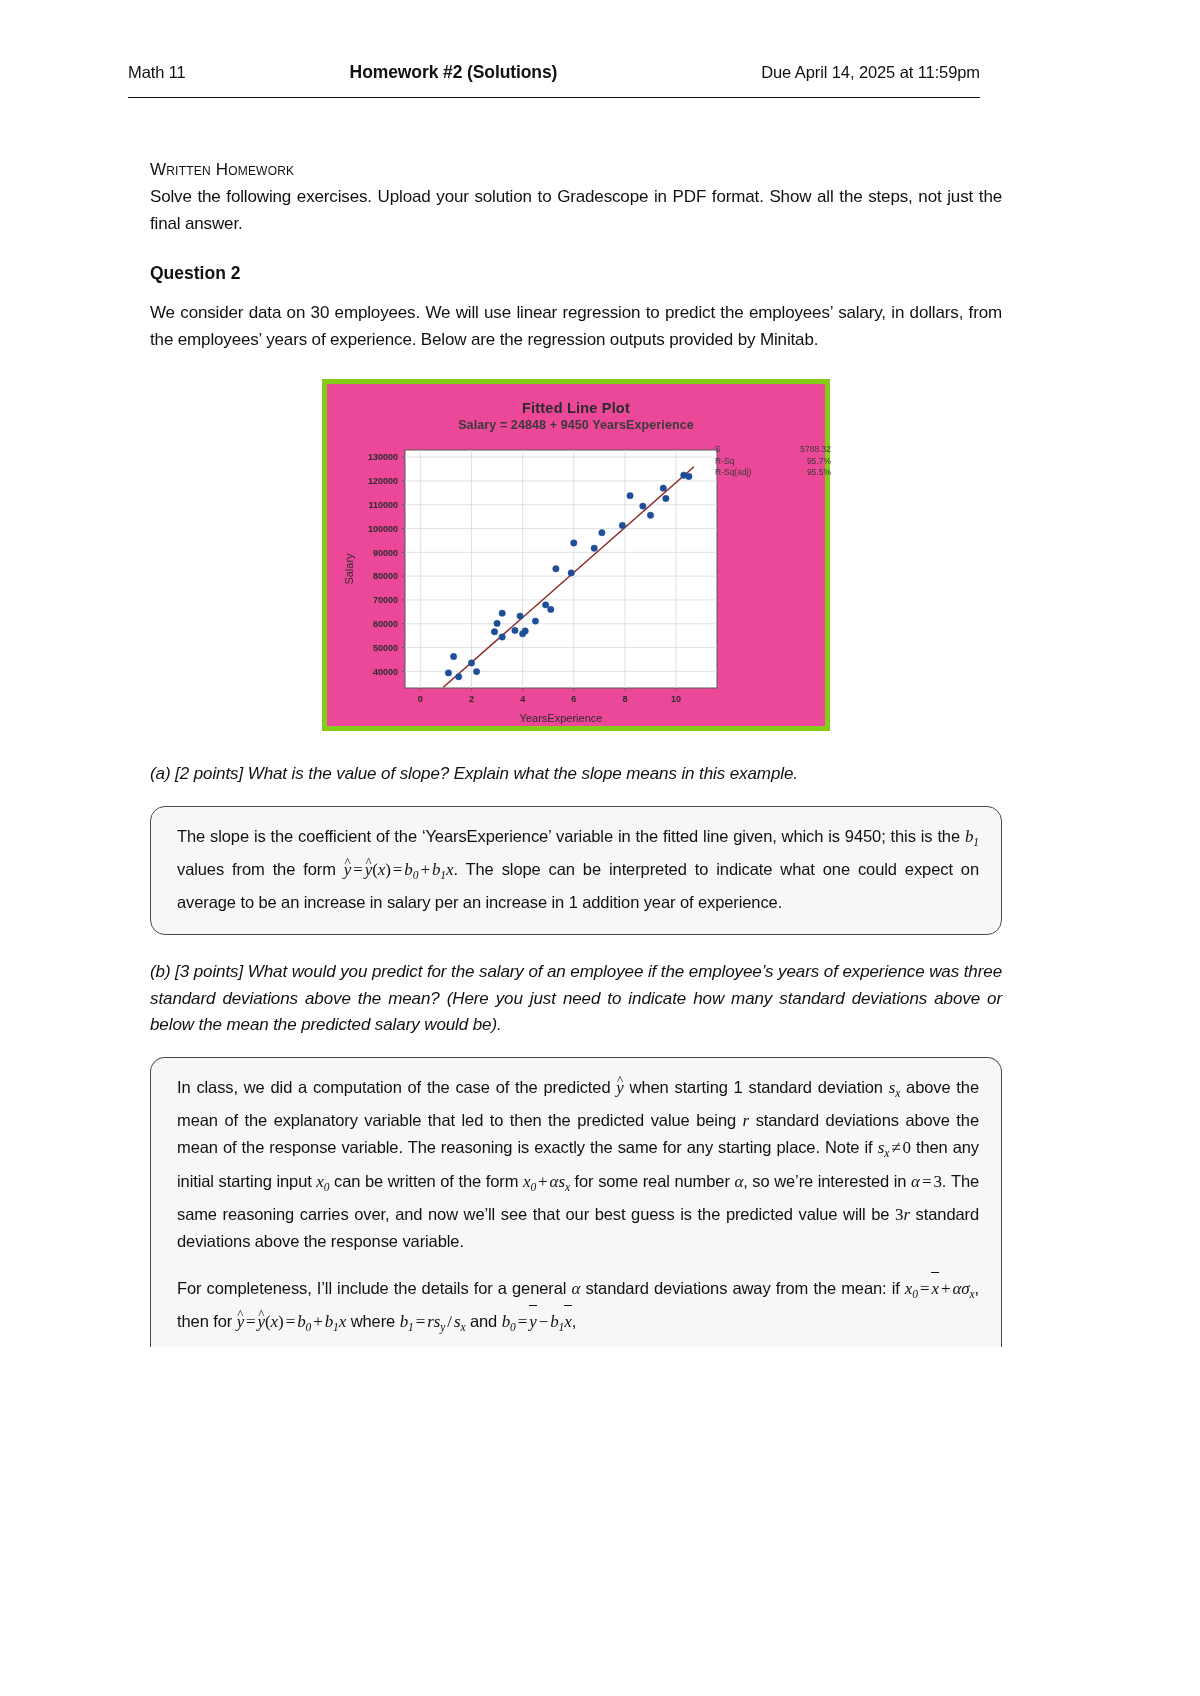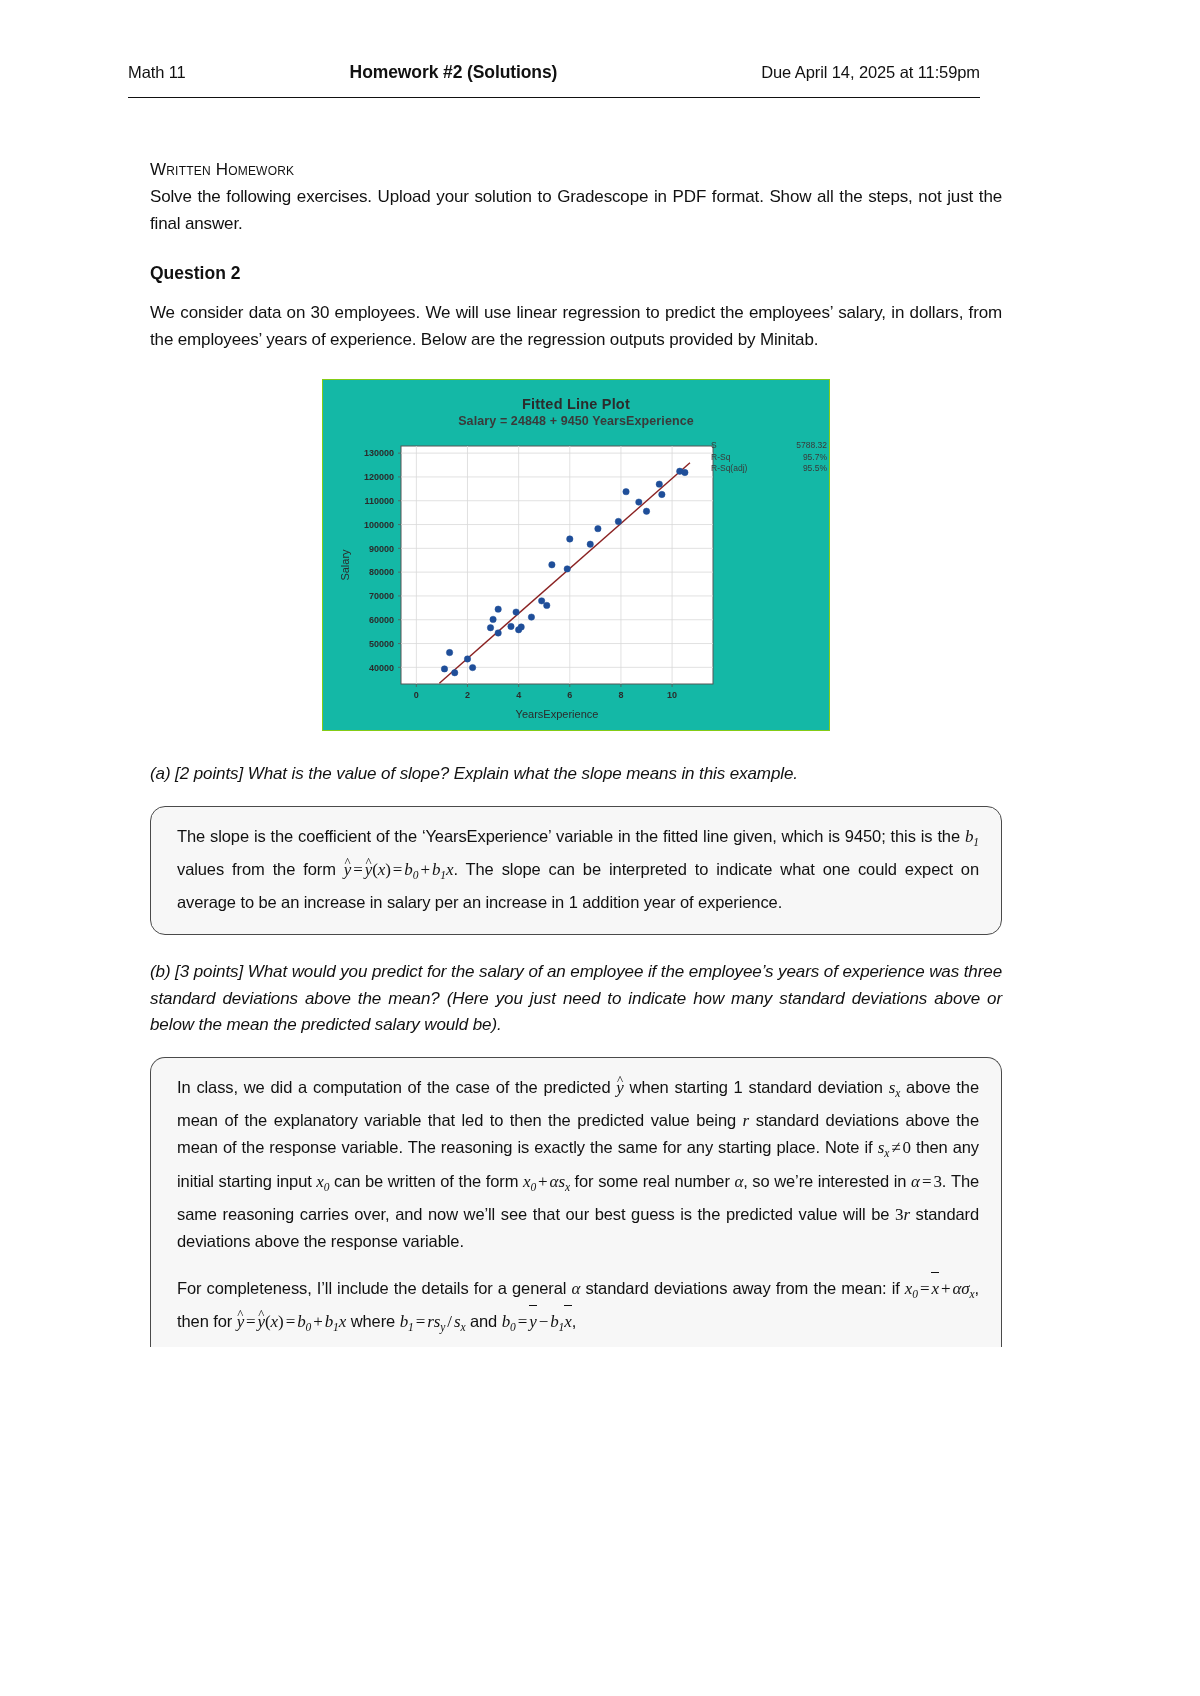--- a/index.html
+++ b/index.html
@@ -124,22 +124,22 @@
     position: absolute; left: 0; right: 0; top: -0.18em;
     height: 1px; background: #111;
   }
 
   
   .figure {
     position: relative;
     width: 508px;
     height: 352px;
     margin: 0 auto;
-    background: #14b8a6;
-    border: 1px solid #84cc16;
+    background: #ec4899;
+    border: 5px solid #84cc16;
   }
   .fig-title {
     text-align: center;
     font-weight: bold;
     font-size: 14.5px;
     color: #2b2b2b;
     padding-top: 16px;
     letter-spacing: 0.2px;
   }
   .fig-sub {

